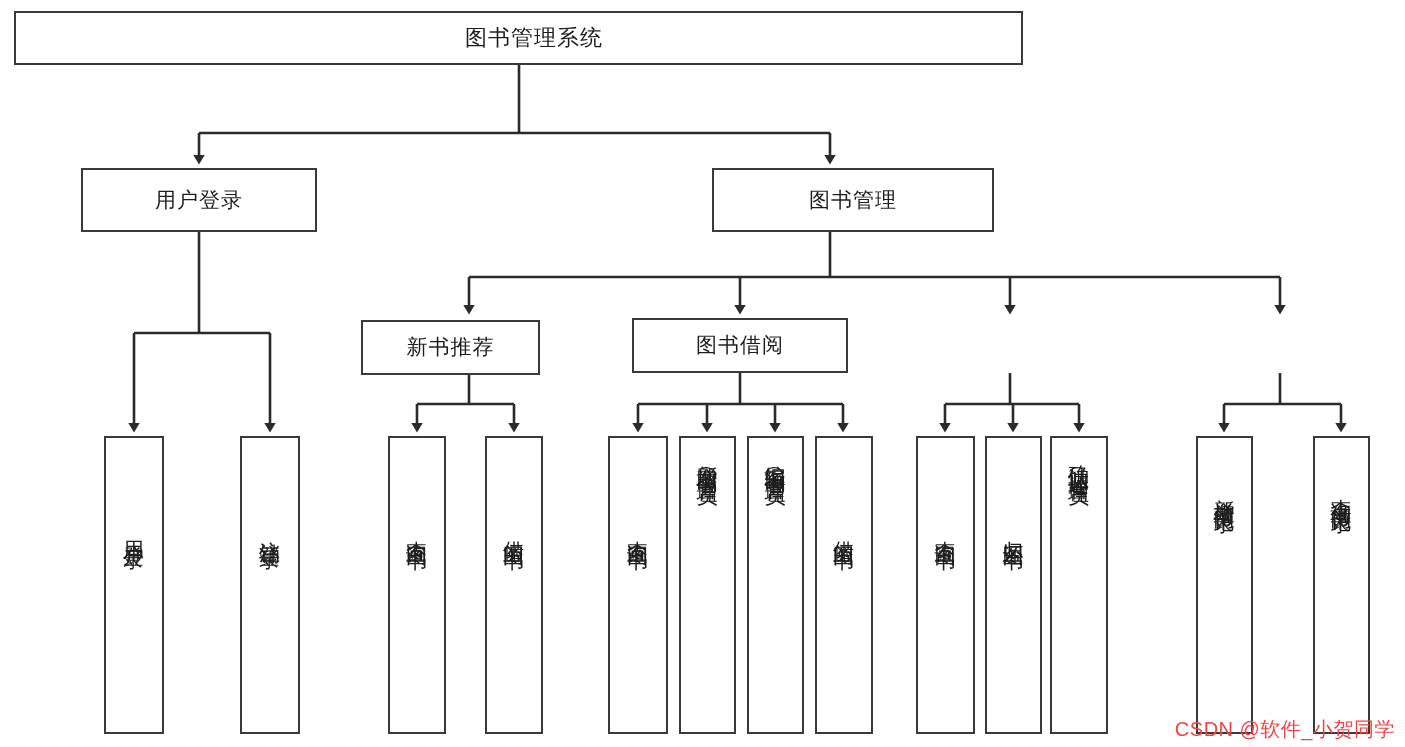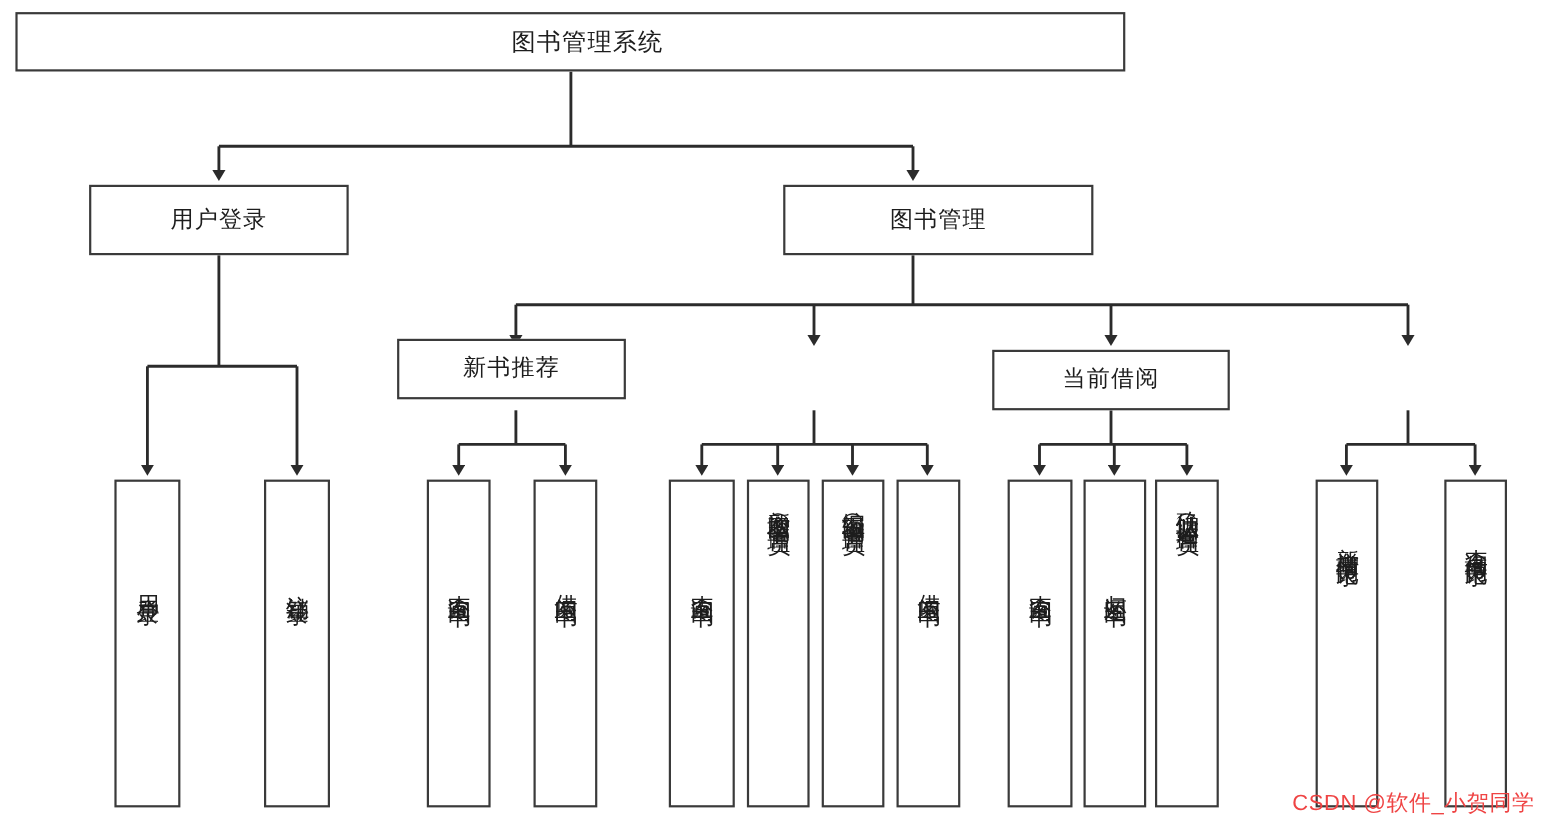--- a/index.html
+++ b/index.html
@@ -128,25 +128,25 @@
     <span class="label">图书管理系统</span>
   </div>
 
   <div class="node horiz" style="left:81px;top:168px;width:236px;height:64px;">
     <span class="label">用户登录</span>
   </div>
   <div class="node horiz" style="left:712px;top:168px;width:282px;height:64px;">
     <span class="label">图书管理</span>
   </div>
 
-  <div class="node horiz" style="left:361px;top:308px;width:208px;height:55px;align-items:center;">
+  <div class="node horiz" style="left:361px;top:320px;width:179px;height:55px;align-items:center;">
     <span class="label">新书推荐</span>
   </div>
-  <div class="node horiz" style="left:902px;top:318px;width:216px;height:55px;">
-    <span class="label">当前借阅</span>
+  <div class="node horiz" style="left:632px;top:318px;width:216px;height:55px;">
+    <span class="label">图书借阅</span>
   </div>
 
   <div class="node vert" style="left:104px;top:436px;width:60px;height:298px;padding-top:86px;">
     <span class="label">用户登录</span>
   </div>
   <div class="node vert" style="left:240px;top:436px;width:60px;height:298px;padding-top:86px;">
     <span class="label">注销登录</span>
   </div>
 
   <div class="node vert" style="left:388px;top:436px;width:58px;height:298px;padding-top:86px;">

